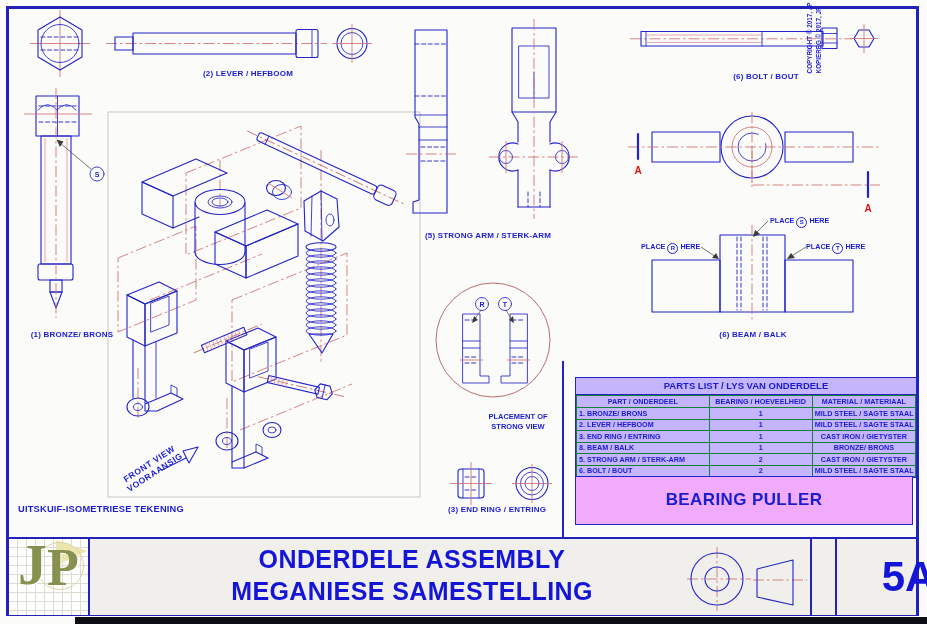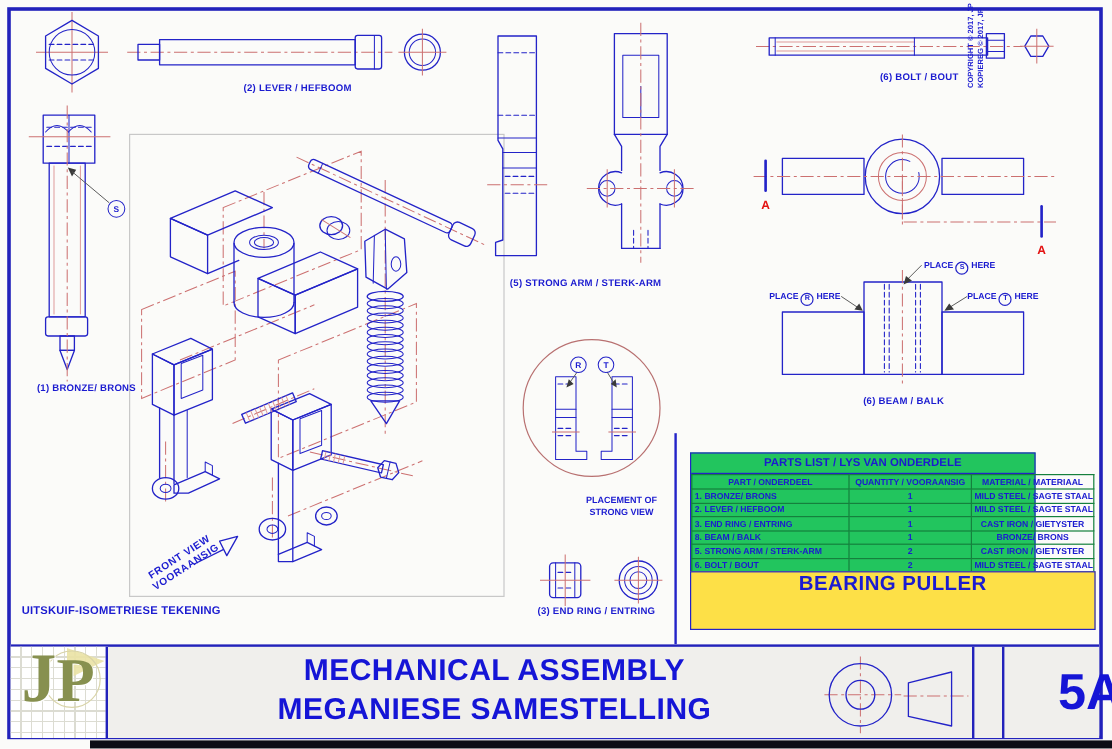--- a/index.html
+++ b/index.html
@@ -26,33 +26,33 @@
   .circ{display:inline-block;width:9px;height:9px;border:1px solid #2323c8;border-radius:50%;
         font-size:6px;line-height:9px;text-align:center;vertical-align:-1px;}
   .caption{position:absolute;left:5px;top:503px;width:192px;text-align:center;color:#1b1bd0;
            font-weight:bold;font-size:9.3px;line-height:12.5px;letter-spacing:0.2px;}
   .frontview{position:absolute;left:152px;top:468px;transform:translate(-50%,-50%) rotate(-33deg);
              color:#1b1bd0;font-weight:bold;font-size:8.5px;text-align:center;line-height:10px;
              letter-spacing:0.6px;white-space:nowrap;}
   .placement-cap{position:absolute;left:494px;top:412px;transform:translateX(-50%);text-align:center;
              color:#1b1bd0;font-weight:bold;font-size:7.5px;line-height:9.5px;white-space:nowrap;margin-left:24px;}
   
-  .plist{position:absolute;left:575px;top:377px;width:288px;border:1.5px solid #2323c8;
-         box-sizing:border-box;background:#22c55e;}
+  .plist{position:absolute;left:575px;top:377px;width:342px;border:1.5px solid #2323c8;
+         box-sizing:border-box;background:#c4b5fd;}
   .plist-title{height:16px;line-height:16px;text-align:center;color:#1b1bd0;font-weight:bold;
          font-size:9.5px;border-bottom:1px solid #2323c8;}
   .plist table{border-collapse:collapse;table-layout:fixed;width:100%;}
   .plist th,.plist td{border:1px solid #15803d;color:#1b1bd0;font-weight:bold;font-size:7.2px;
          padding:0 2px;height:10.5px;line-height:9px;overflow:hidden;white-space:nowrap;}
   .plist th{text-align:center;height:11px;}
   .plist td.c{text-align:center;}
   .dname{position:absolute;left:575px;top:475.5px;width:338px;height:49px;border:1.5px solid #2323c8;
-         box-sizing:border-box;display:flex;flex-direction:column;
+         box-sizing:border-box;display:flex;flex-direction:column;justify-content:center;
          text-align:center;color:#1b1bd0;font-weight:bold;font-size:17px;line-height:20px;
-         letter-spacing:0.4px;background:#fde047;}
+         letter-spacing:0.4px;background:#f0abfc;}
   .vdivider{position:absolute;left:562px;top:361px;width:1.5px;height:176px;background:#2323c8;}
   
   .tblock{position:absolute;left:9px;top:537px;width:907px;height:76px;background:#f0efec;
           border-top:2.5px solid #2222bb;box-sizing:content-box;}
   .logocell{position:absolute;left:0;top:0;width:81px;height:76px;border-right:2px solid #2222bb;
           box-sizing:border-box;background:#fff;overflow:hidden;
           background-image:repeating-linear-gradient(#0000 0 8px,#dcdcd2 8px 9px),
                            repeating-linear-gradient(90deg,#0000 0 8px,#dcdcd2 8px 9px);}
   .pennant{position:absolute;left:40px;top:1px;width:38px;height:26px;background:#eae2a4;
           clip-path:polygon(18% 0,18% 100%,100% 42%);opacity:0.9;}
@@ -350,23 +350,23 @@
 
       <line class="leader" x1="768" y1="221" x2="755" y2="234"></line>
       <polygon class="arr" points="753,237 755,230 760,234"></polygon>
       <line class="leader" x1="701" y1="247" x2="716" y2="257"></line>
       <polygon class="arr" points="719,259 712,258 716,253"></polygon>
       <line class="leader" x1="806" y1="247" x2="790" y2="257"></line>
       <polygon class="arr" points="787,259 791,253 795,258"></polygon>
     </g>
   </svg>
 
-  <div class="lbl" style="left:72px;top:319px">(1) BRONZE/ BRONS</div>
+  <div class="lbl" style="left:72px;top:330px">(1) BRONZE/ BRONS</div>
   <div class="lbl" style="left:248px;top:69px">(2) LEVER / HEFBOOM</div>
-  <div class="lbl" style="left:766px;top:60px">(6) BOLT / BOUT</div>
+  <div class="lbl" style="left:766px;top:72px">(6) BOLT / BOUT</div>
   <div class="lbl" style="left:488px;top:231px">(5) STRONG ARM / STERK-ARM</div>
   <div class="lbl" style="left:497px;top:505px">(3) END RING / ENTRING</div>
   <div class="lbl" style="left:753px;top:330px">(6) BEAM / BALK</div>
 
   <div class="placement-cap">
     <div>PLACEMENT OF</div>
     <div>STRONG VIEW</div>
   </div>
 
   <div class="caption">
@@ -399,21 +399,21 @@
     <div class="plist-title">PARTS LIST / LYS VAN ONDERDELE</div>
     <table>
       <colgroup>
           <col style="width:131px">
           <col style="width:102px">
           <col style="width:102px">
         </colgroup>
       <thead>
         <tr>
           <th>PART / ONDERDEEL</th>
-          <th>QUANTITY / VOORAANSIG</th>
+          <th>BEARING / HOEVEELHEID</th>
           <th>MATERIAL / MATERIAAL</th>
         </tr>
       </thead>
       <tbody>
         <tr>
           <td>1. BRONZE/ BRONS</td>
           <td class="c">1</td>
           <td class="c">MILD STEEL / SAGTE STAAL</td>
         </tr>
         <tr>
@@ -450,21 +450,21 @@
   </div>
 
   <div class="tblock">
     <div class="logocell">
       <div class="pennant"></div>
       <div class="logocircle"></div>
       <span class="logoJ">J</span>
       <span class="logoP">P</span>
     </div>
     <div class="maintitle">
-      <div>MECHANICAL ASSEMBLY</div>
+      <div>ONDERDELE ASSEMBLY</div>
       <div>MEGANIESE SAMESTELLING</div>
     </div>
     <svg width="140" height="76" style="position:absolute;left:670px;top:0">
       <line class="cl" x1="8" y1="40" x2="72" y2="40"></line>
       <line class="cl" x1="38" y1="8" x2="38" y2="72"></line>
       <circle class="ln" cx="38" cy="40" r="26"></circle>
       <circle class="ln" cx="38" cy="40" r="12"></circle>
       <line class="cl" x1="74" y1="41" x2="128" y2="41"></line>
       <polygon class="ln" points="78,30 114,21 114,66 78,58"></polygon>
     </svg>

